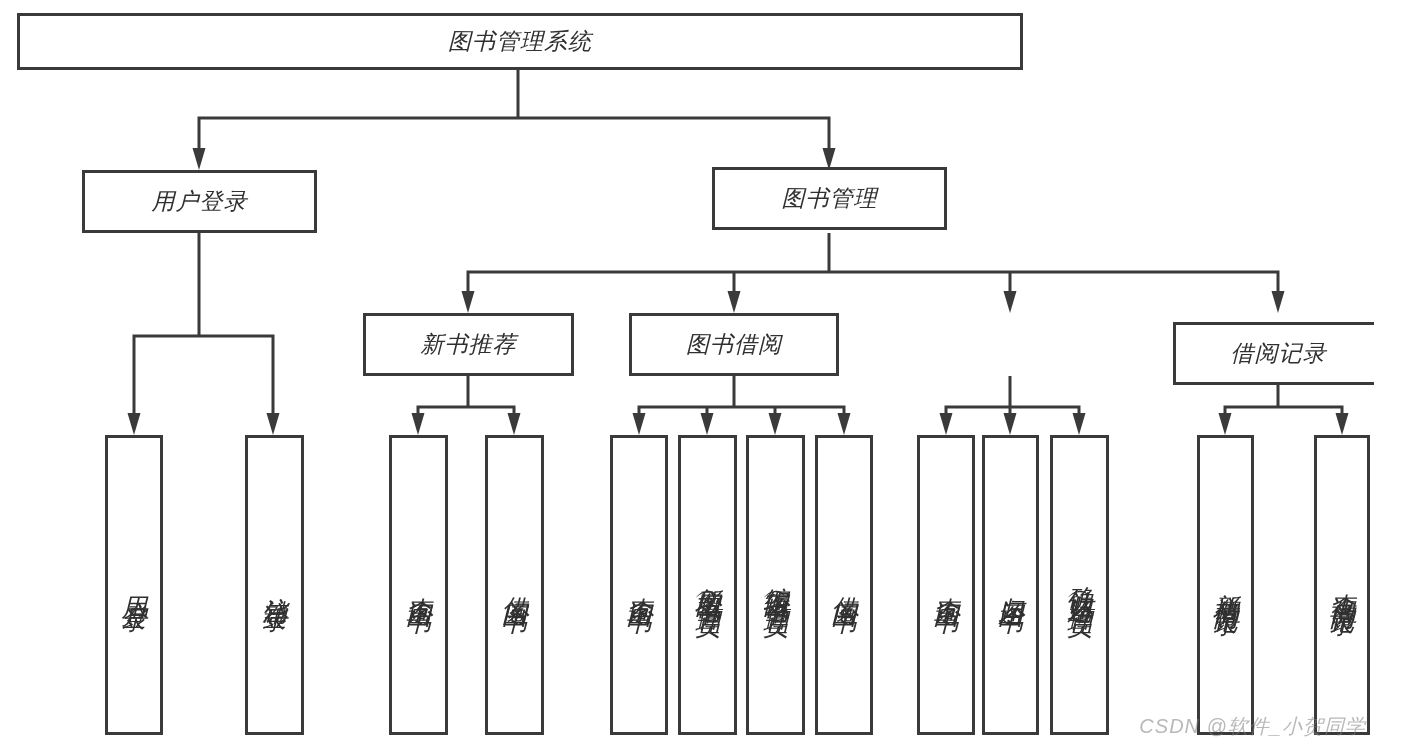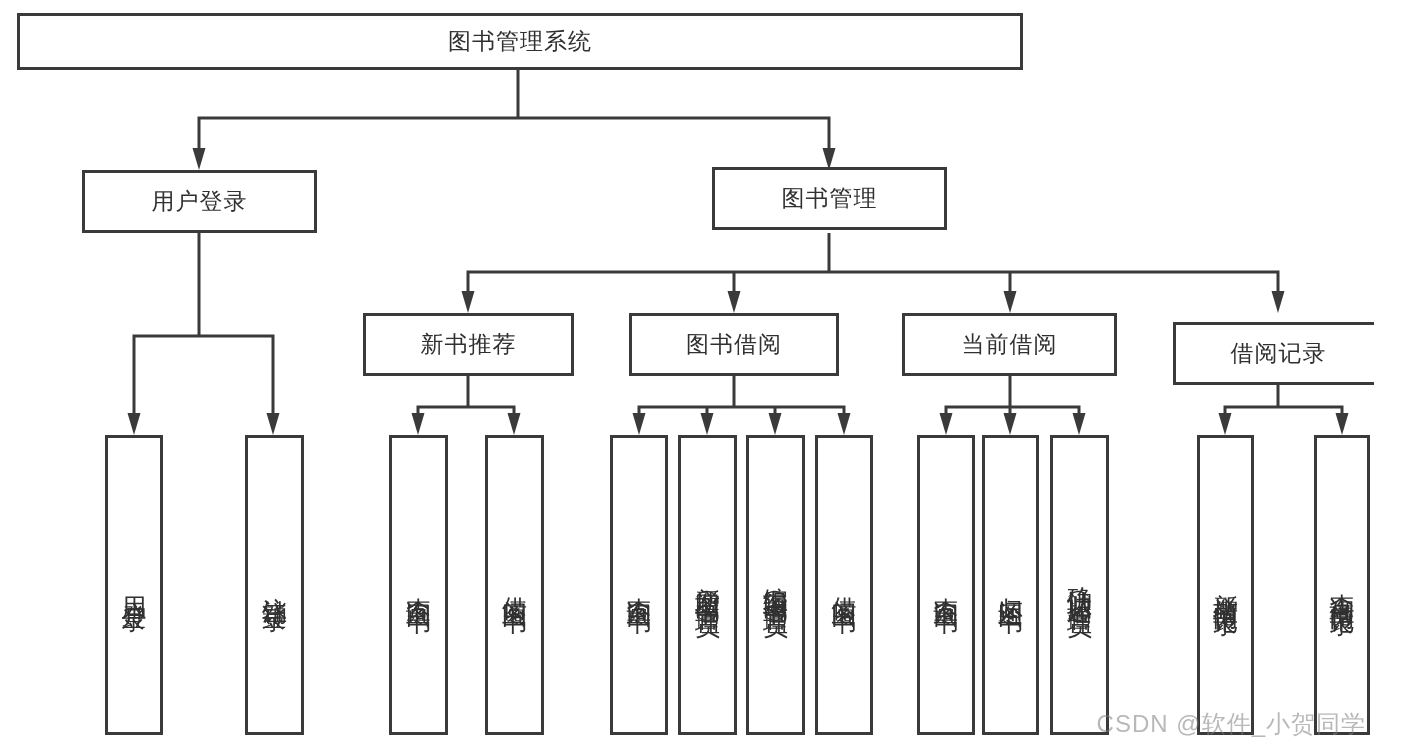--- a/index.html
+++ b/index.html
@@ -3,20 +3,21 @@
 <meta charset="utf-8">
 <style>
   html, body { margin: 0; padding: 0; background: #ffffff; }
   .canvas {
     position: relative;
     width: 1374px;
     height: 747px;
     background: #ffffff;
     font-family: "Liberation Sans", sans-serif;
     overflow: hidden;
+    font-style: italic;
   }
   .wires { position: absolute; left: 0; top: 0; z-index: 1; }
   .box {
     position: absolute;
     box-sizing: border-box;
     border: 3px solid #3a3a3a;
     background: #ffffff;
     display: flex;
     align-items: center;
     justify-content: center;
@@ -54,21 +55,21 @@
   .v-bb4    { left: 815px;  width: 58px; }
   .v-cb1    { left: 917px;  width: 58px; }
   .v-cb2    { left: 982px;  width: 57px; }
   .v-cb3    { left: 1050px; width: 59px; }
   .v-br1    { left: 1197px; width: 57px; }
   .v-br2    { left: 1314px; width: 56px; }
   .watermark {
     position: absolute;
     right: 8px;
     bottom: 7px;
-    font-size: 24px;
+    font-size: 20px;
     color: rgba(125, 125, 125, 0.55);
     letter-spacing: 1px;
     z-index: 5;
     white-space: nowrap;
     text-align: center;
   }
 </style>
 </head>
 <body>
 
@@ -117,23 +118,20 @@
   <div class="box hbox n-mgmt">
     <span>图书管理</span>
   </div>
 
   <div class="box hbox n-borrow">
     <span>图书借阅</span>
   </div>
   <div class="box hbox n-rec">
     <span>新书推荐</span>
   </div>
-  <div class="box hbox n-cur">
-    <span>当前借阅</span>
-  </div>
   <div class="box hbox n-recd">
     <span>借阅记录</span>
   </div>
 
   <div class="box vbox v-login1">
     <span>用户登录</span>
   </div>
   <div class="box vbox v-logout">
     <span>注销登录</span>
   </div>

